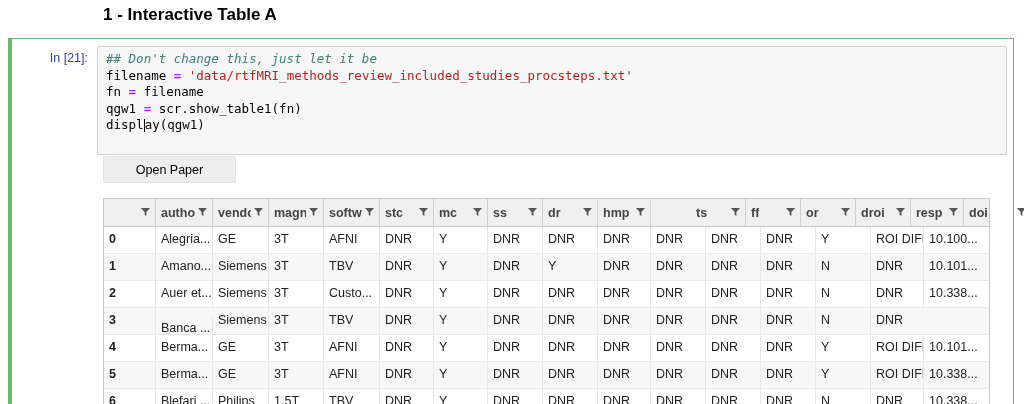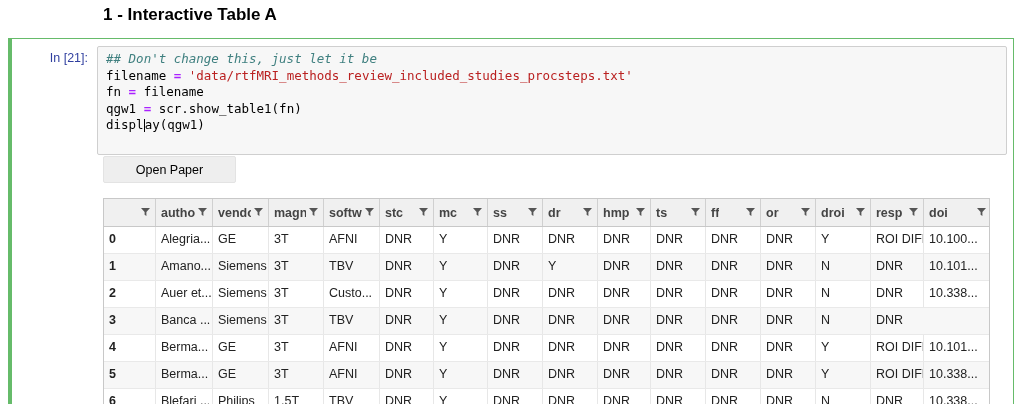--- a/index.html
+++ b/index.html
@@ -153,21 +153,21 @@
           </span>
         </div>
         <div class="hcell" style="flex: 0 0 53px; width: 53px;">
           <span class="hlabel">hmp</span>
           <span class="ficon">
             <svg width="9" height="9" viewBox="0 0 10 10">
               <path d="M0 0 L10 0 L6 4.5 L6 9 L4 7.6 L4 4.5 Z" fill="#555"></path>
             </svg>
           </span>
         </div>
-        <div class="hcell" style="flex: 0 0 55px; width: 55px;">
+        <div class="hcell" style="flex: 0 0 55px; width: 55px; margin-left: 40px;">
           <span class="hlabel">ts</span>
           <span class="ficon">
             <svg width="9" height="9" viewBox="0 0 10 10">
               <path d="M0 0 L10 0 L6 4.5 L6 9 L4 7.6 L4 4.5 Z" fill="#555"></path>
             </svg>
           </span>
         </div>
         <div class="hcell" style="flex: 0 0 55px; width: 55px;">
           <span class="hlabel">ff</span>
           <span class="ficon">
@@ -259,21 +259,21 @@
           <div class="gcell" style="flex: 0 0 53px; width: 53px;">DNR</div>
           <div class="gcell" style="flex: 0 0 55px; width: 55px;">DNR</div>
           <div class="gcell" style="flex: 0 0 55px; width: 55px;">DNR</div>
           <div class="gcell" style="flex: 0 0 55px; width: 55px;">DNR</div>
           <div class="gcell" style="flex: 0 0 55px; width: 55px;">N</div>
           <div class="gcell" style="flex: 0 0 53px; width: 53px;">DNR</div>
           <div class="gcell" style="flex: 0 0 67px; width: 67px;">10.338...</div>
         </div>
         <div class="grid-row">
           <div class="gcell idx" style="flex: 0 0 52px; width: 52px;">3</div>
-          <div class="gcell" style="flex: 0 0 57px; width: 57px;">Banca ...</div>
+          <div class="gcell" style="flex: 0 0 57px; width: 57px; margin-top: 8px;">Banca ...</div>
           <div class="gcell" style="flex: 0 0 56px; width: 56px;">Siemens</div>
           <div class="gcell" style="flex: 0 0 55px; width: 55px;">3T</div>
           <div class="gcell" style="flex: 0 0 56px; width: 56px;">TBV</div>
           <div class="gcell" style="flex: 0 0 54px; width: 54px;">DNR</div>
           <div class="gcell" style="flex: 0 0 54px; width: 54px;">Y</div>
           <div class="gcell" style="flex: 0 0 55px; width: 55px;">DNR</div>
           <div class="gcell" style="flex: 0 0 55px; width: 55px;">DNR</div>
           <div class="gcell" style="flex: 0 0 53px; width: 53px;">DNR</div>
           <div class="gcell" style="flex: 0 0 55px; width: 55px;">DNR</div>
           <div class="gcell" style="flex: 0 0 55px; width: 55px;">DNR</div>

